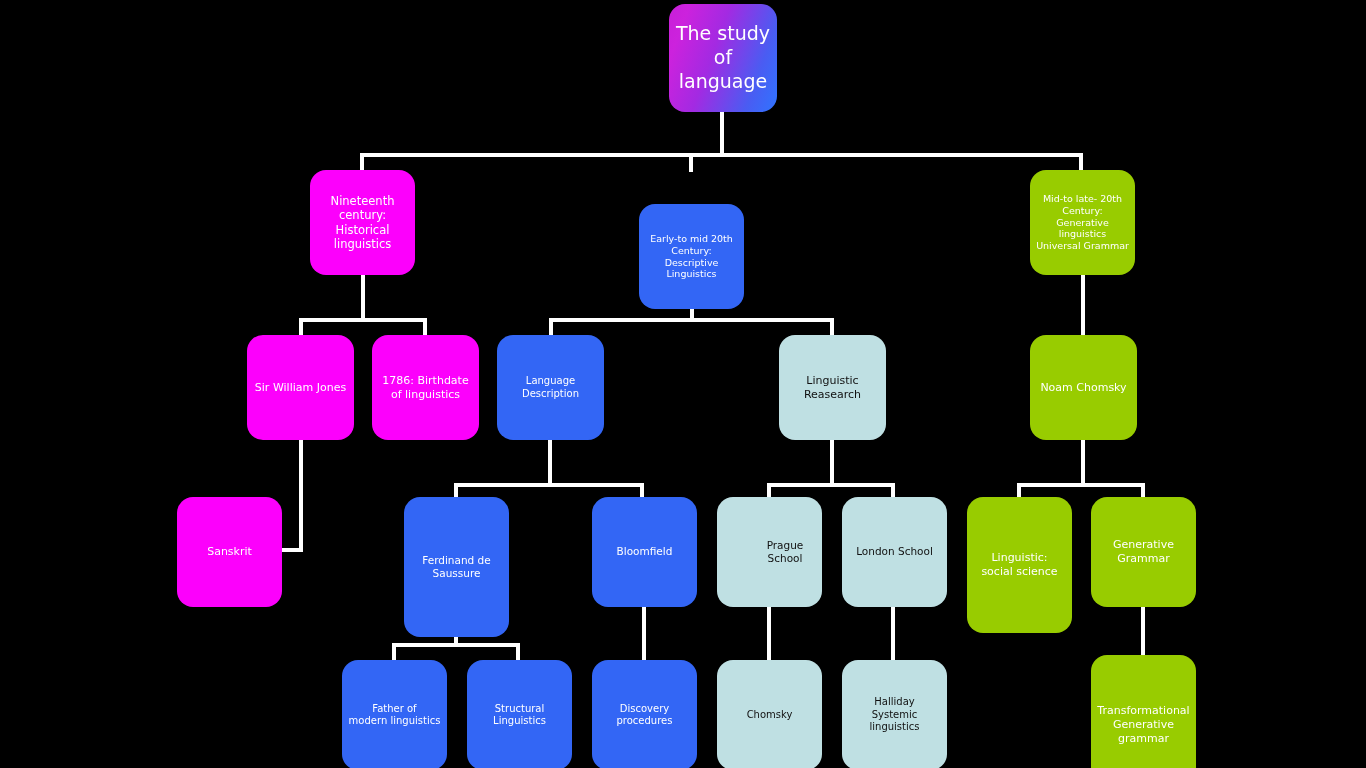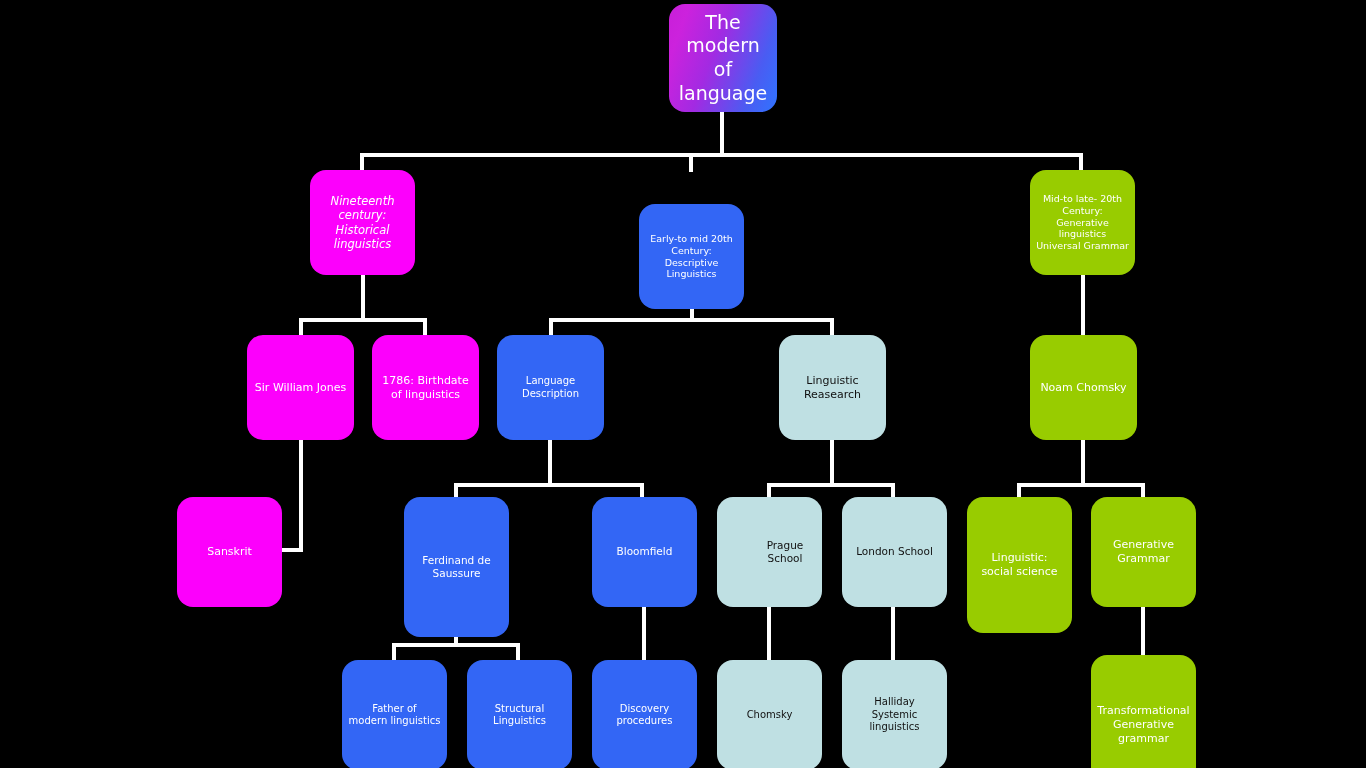--- a/index.html
+++ b/index.html
@@ -84,24 +84,24 @@
     <div class="connector" style="left: 1141px; top: 483px; width: 4px; height: 16px; background: rgb(255, 255, 255);"></div>
     <div class="connector" style="left: 454px; top: 607px; width: 4px; height: 38px; background: rgb(255, 255, 255);"></div>
     <div class="connector" style="left: 392px; top: 643px; width: 128px; height: 4px; background: rgb(255, 255, 255);"></div>
     <div class="connector" style="left: 392px; top: 643px; width: 4px; height: 19px; background: rgb(255, 255, 255);"></div>
     <div class="connector" style="left: 516px; top: 643px; width: 4px; height: 19px; background: rgb(255, 255, 255);"></div>
     <div class="connector" style="left: 642px; top: 607px; width: 4px; height: 55px; background: rgb(255, 255, 255);"></div>
     <div class="connector" style="left: 767px; top: 607px; width: 4px; height: 55px; background: rgb(255, 255, 255);"></div>
     <div class="connector" style="left: 891px; top: 607px; width: 4px; height: 55px; background: rgb(255, 255, 255);"></div>
     <div class="connector" style="left: 1141px; top: 607px; width: 4px; height: 50px; background: rgb(255, 255, 255);"></div>
     <div class="node c-root" style="left: 669px; top: 4px; width: 108px; height: 108px; font-size: 19px;">
-      <span class="label">The modern of
+      <span class="label">The study of
 language</span>
     </div>
-    <div class="node c-magenta" style="left: 310px; top: 170px; width: 105px; height: 105px; font-size: 11.5px; font-style: italic;">
+    <div class="node c-magenta" style="left: 310px; top: 170px; width: 105px; height: 105px; font-size: 11.5px;">
       <span class="label">Nineteenth century:
 Historical linguistics</span>
     </div>
     <div class="node c-blue" style="left: 639px; top: 170px; width: 105px; height: 105px; font-size: 9.5px; margin-top: 34px;">
       <span class="label">Early-to mid 20th
 Century:
 Descriptive
 Linguistics</span>
     </div>
     <div class="node c-green" style="left: 1030px; top: 170px; width: 105px; height: 105px; font-size: 9.5px;">

